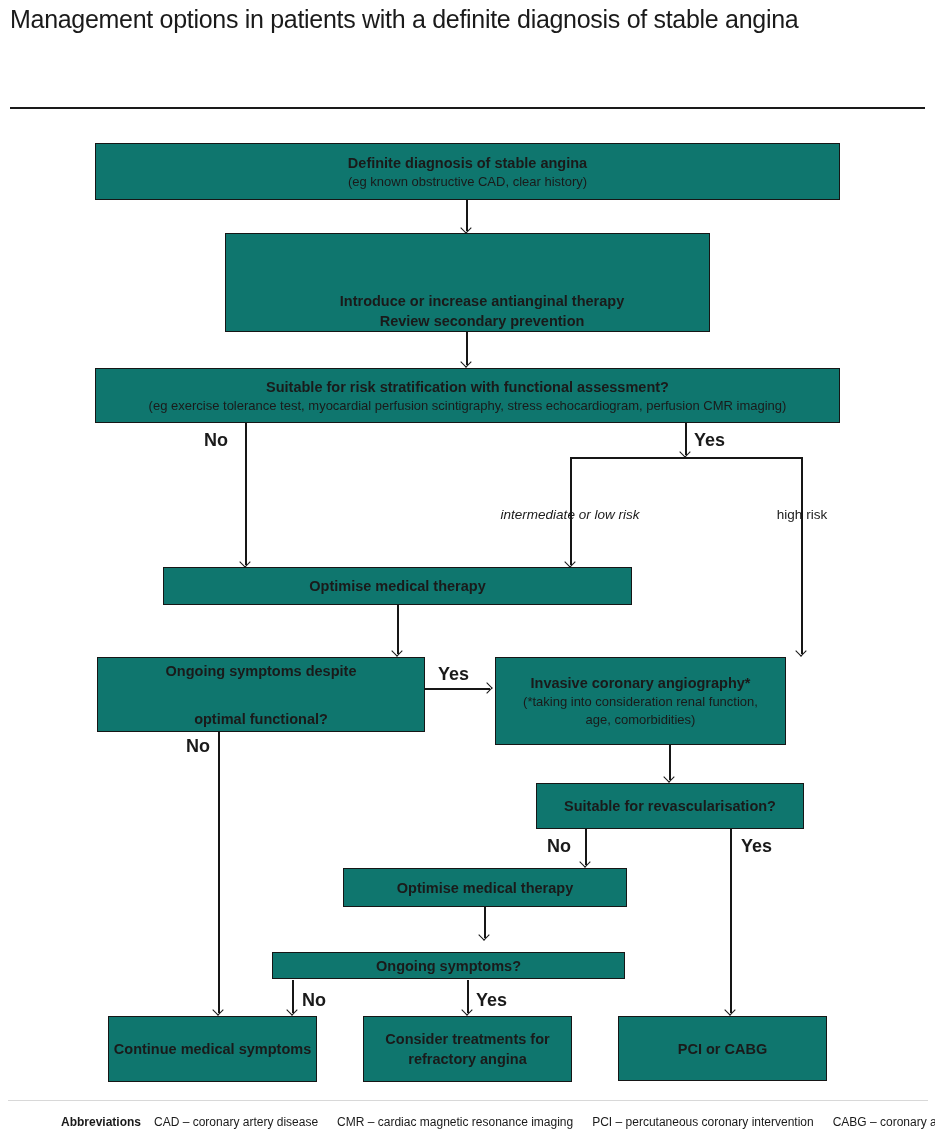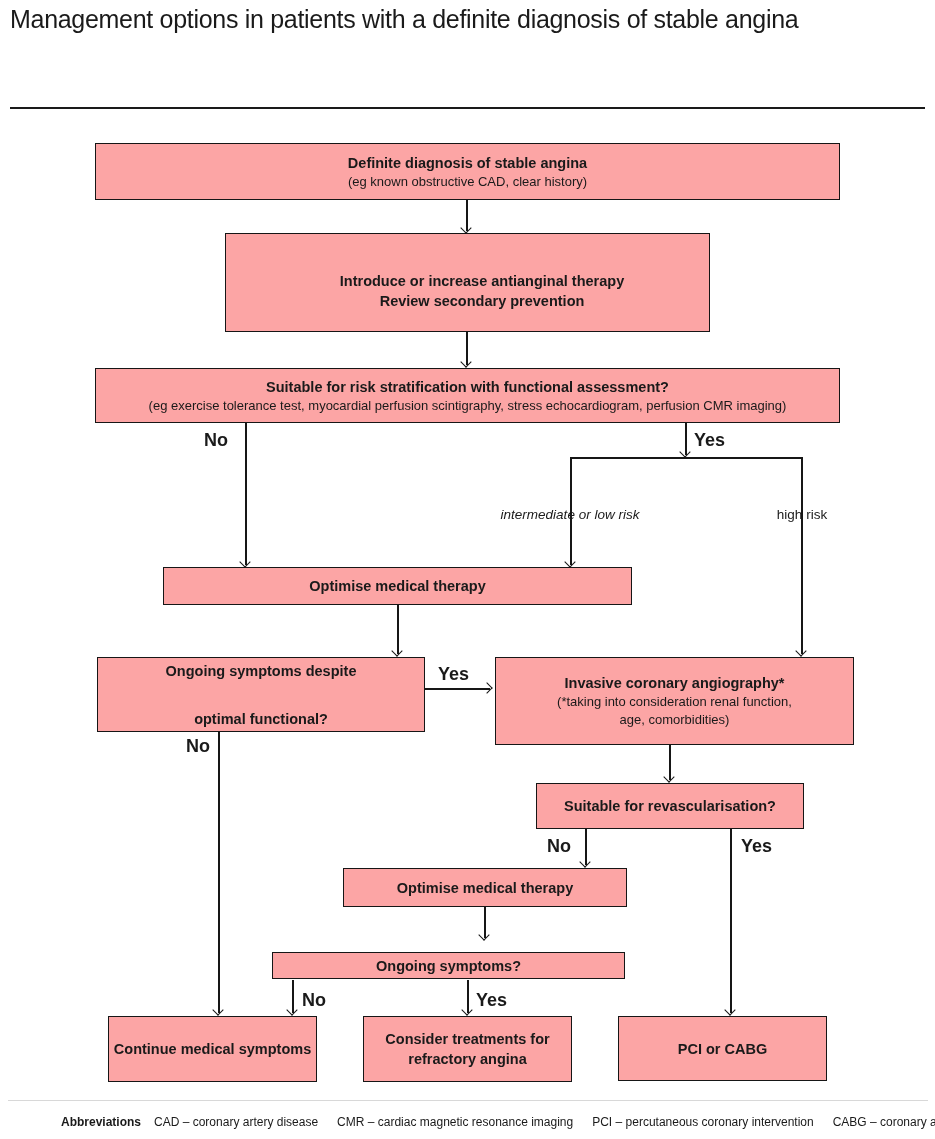--- a/index.html
+++ b/index.html
@@ -10,27 +10,27 @@
   }
   .page-title {
     position:absolute; left:10px; top:5px; width:915px;
     font-size:25px; font-weight:400; letter-spacing:-0.3px; color:#1a1a1a;
   }
   .title-rule { position:absolute; left:10px; top:107px; width:915px; height:2px; background:#1a1a1a; }
   .footer-rule { position:absolute; left:8px; top:1100px; width:920px; height:1px; background:#d8d8d8; }
 
   .node {
     position:absolute; box-sizing:border-box;
-    background:#fca5a5; border:1.5px solid #161616;
+    background:#0f766e; border:1.5px solid #161616;
     display:flex; flex-direction:column; align-items:center; justify-content:center;
     text-align:center;
   }
   .node .t { font-weight:bold; font-size:14.5px; line-height:20px; }
   .node .s { font-weight:400; font-size:13px; line-height:18px; }
-  .node.top-align { justify-content:center; padding-top:17px;padding-left:29px; }
+  .node.top-align { justify-content:flex-end; padding-top:17px;padding-left:29px; }
 
   .v { position:absolute; width:1.5px; background:#161616; }
   .h { position:absolute; height:1.5px; background:#161616; }
   .arr-d::after {
     content:""; position:absolute; left:-3.6px; bottom:-1px;
     width:8px; height:8px;
     border-right:1.5px solid #161616; border-bottom:1.5px solid #161616;
     transform:rotate(45deg); box-sizing:border-box;
   }
   .arr-r::after {
@@ -75,21 +75,21 @@
 
   <div class="node" style="left:163px; top:567px; width:469px; height:38px;">
     <span class="t">Optimise medical therapy</span>
   </div>
 
   <div class="node" style="left:97px; top:657px; width:328px; height:75px;gap:28px;">
     <span class="t">Ongoing symptoms despite</span>
     <span class="t">optimal functional?</span>
   </div>
 
-  <div class="node" style="left:495px; top:657px; width:359px; height:88px;">
+  <div class="node" style="left:495px; top:657px; width:291px; height:88px;">
     <span class="t">Invasive coronary angiography*</span>
     <span class="s">(*taking into consideration renal function,</span>
     <span class="s">age, comorbidities)</span>
   </div>
 
   <div class="node" style="left:536px; top:783px; width:268px; height:46px;">
     <span class="t">Suitable for revascularisation?</span>
   </div>
 
   <div class="node" style="left:343px; top:868px; width:284px; height:39px;">

